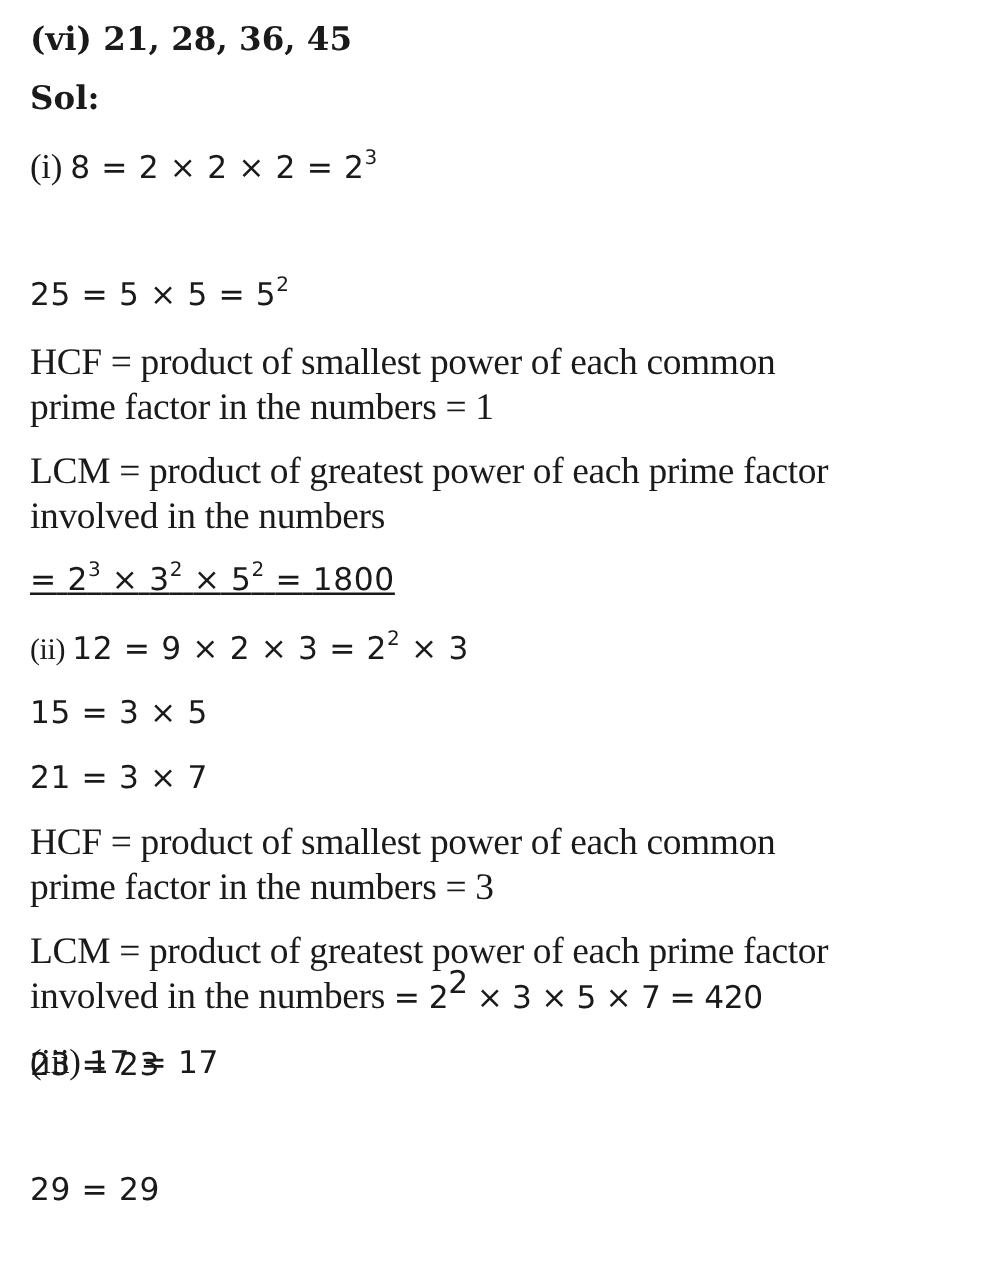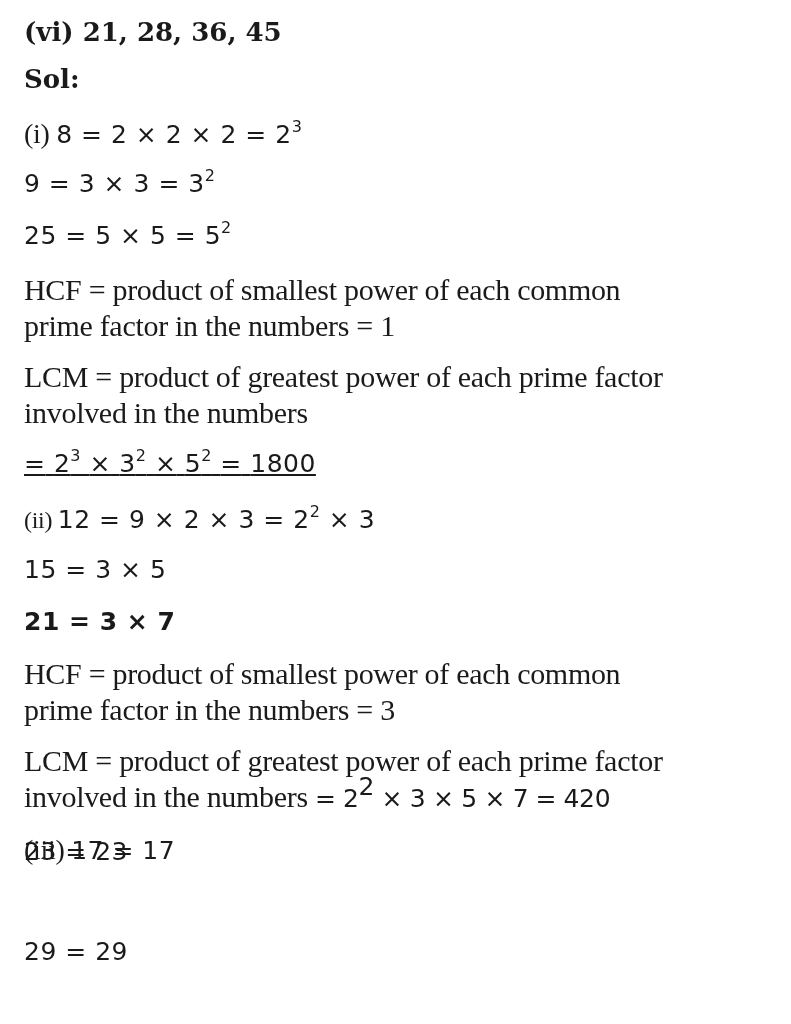--- a/index.html
+++ b/index.html
@@ -70,27 +70,20 @@
   </div>
 
   <div class="line math" style="top:116px;">
     <span class="prose" style="font-size:28px;">(i) </span><span>8</span>
     <span>=</span>
     <span>2 × 2 × 2</span>
     <span>=</span>
     <span>2</span><sup>3</sup>
   </div>
 
-  <div class="line math" style="top:168px;">
-    <span>9</span>
-    <span>=</span>
-    <span>3 × 3</span>
-    <span>=</span>
-    <span>3</span><sup>2</sup>
-  </div>
 
   <div class="line math" style="top:220px;text-align:right;">
     <span>25</span>
     <span>=</span>
     <span>5 × 5</span>
     <span>=</span>
     <span>5</span><sup>2</sup>
   </div>
 
   <div class="line prose" style="top:272px;">
@@ -122,21 +115,21 @@
     <span>2</span><sup>2</sup>
     <span>× 3</span>
   </div>
 
   <div class="line math" style="top:554px;text-align:center;">
     <span>15</span>
     <span>=</span>
     <span>3 × 5</span>
   </div>
 
-  <div class="line math" style="top:606px;font-weight:bold;">
+  <div class="line math" style="top:606px;">
     <span>21</span>
     <span>=</span>
     <span>3 × 7</span>
   </div>
 
   <div class="line prose" style="top:656px;">
     <div>HCF = product of smallest power of each common</div>
     <div><span>prime factor in the numbers</span> <span>=</span> <span>3</span></div>
   </div>
 

